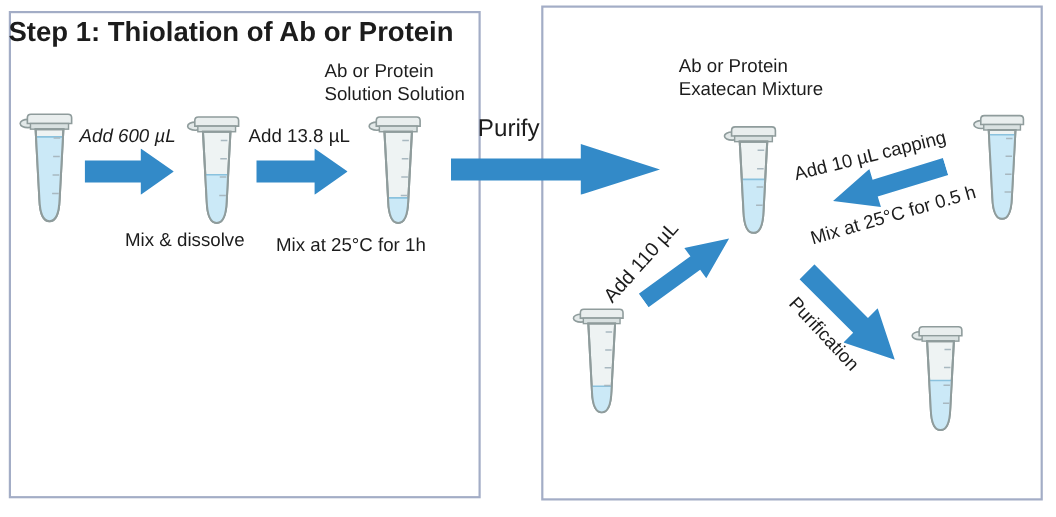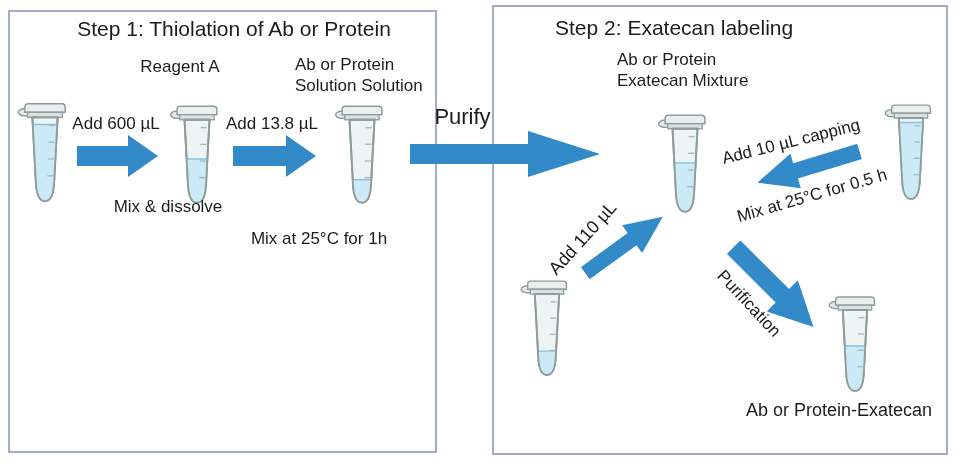--- a/index.html
+++ b/index.html
@@ -4,21 +4,21 @@
 <style>
   html,body{margin:0;padding:0;background:#fff;}
   .stage{
     position:relative;width:960px;height:470px;background:#ffffff;
     font-family:"Liberation Sans",sans-serif;color:#1c1c1c;overflow:hidden;
     --arrow:#338ac8;--border:#a3adc6;
   }
   .box{position:absolute;border:2px solid var(--border);background:#fff;box-sizing:border-box;}
   .lbl{position:absolute;font-size:17px;line-height:21px;white-space:pre-line;}
   .ctr{text-align:center;}
-  .title{font-weight:normal;font-size:21px;line-height:22px;white-space:nowrap;padding-left:24px;}
+  .title{font-weight:bold;font-size:25px;line-height:22px;white-space:nowrap;}
   .tube{position:absolute;}
   .tube svg{display:block;}
   .arrow{position:absolute;}
   .rot{transform-origin:50% 50%;}
   .nw{white-space:nowrap;}
 </style>
 </head>
 <body>
 
 <div class="stage" style="--arrow: #338ac8; --border: #a3adc6;">
@@ -46,26 +46,25 @@
     <path d="M17.5 23.5 L21.2 92 C21.8 107 26 113 31 113 C36 113 40.2 107 40.8 92 L44.5 23.5 Z" fill="none" stroke="#8f9c9c" stroke-width="2"></path>
     <g stroke="#a8b8c0" stroke-width="1.5">
       <line x1="35" y1="32" x2="41.5" y2="32"></line>
       <line x1="34.5" y1="50" x2="41" y2="50"></line>
       <line x1="34" y1="68" x2="40.5" y2="68"></line>
       <line x1="33.5" y1="86" x2="40" y2="86"></line>
     </g>
   </svg>
     </div>
 
-  <div class="lbl ctr nw" style="left:61px;top:113px;width:110px;">Add 600 µL</div>
+  <div class="lbl ctr nw" style="left:61px;top:113px;width:110px;font-style:italic;">Add 600 µL</div>
   <div class="arrow" style="left:77px;top:135px;width:81px;height:42px;"><svg viewBox="0 0 81 42" width="100%" height="100%" preserveAspectRatio="none">
     <polygon points="0,11 51,11 51,0 81,21 51,42 51,31 0,31" fill="#338ac8"></polygon>
   </svg></div>
 
-  <div class="lbl ctr nw" style="left:130px;top:56px;width:100px;">Reagent A</div>
   <div class="tube" style="left:168px;top:98px;width:58px;height:113px;">
       <svg viewBox="0 0 62 122" width="100%" height="100%">
     <defs>
           <clipPath id="tc1">
             <path d="M17.5 23.5 L21.2 92 C21.8 107 26 113 31 113 C36 113 40.2 107 40.8 92 L44.5 23.5 Z"></path>
           </clipPath>
         </defs>
     <ellipse cx="10" cy="18" rx="7.5" ry="4" fill="#e3e9e9" stroke="#8f9c9c" stroke-width="1.6"></ellipse>
     <path d="M13 9 H49 Q52.5 9 52.5 12.5 V18 H9.5 V12.5 Q9.5 9 13 9 Z" fill="#e9eeee" stroke="#8f9c9c" stroke-width="1.6"></path>
     <rect x="12.5" y="18" width="37" height="5.5" fill="#d9e1e1" stroke="#8f9c9c" stroke-width="1.4"></rect>
@@ -76,21 +75,21 @@
     </g>
     <path d="M17.5 23.5 L21.2 92 C21.8 107 26 113 31 113 C36 113 40.2 107 40.8 92 L44.5 23.5 Z" fill="none" stroke="#8f9c9c" stroke-width="2"></path>
     <g stroke="#a8b8c0" stroke-width="1.5">
       <line x1="35" y1="32" x2="41.5" y2="32"></line>
       <line x1="34.5" y1="50" x2="41" y2="50"></line>
       <line x1="34" y1="68" x2="40.5" y2="68"></line>
       <line x1="33.5" y1="86" x2="40" y2="86"></line>
     </g>
   </svg>
     </div>
-  <div class="lbl ctr nw" style="left:103px;top:196px;width:130px;">Mix &amp; dissolve</div>
+  <div class="lbl ctr nw" style="left:103px;top:208px;width:130px;">Mix &amp; dissolve</div>
 
   <div class="lbl ctr nw" style="left:217px;top:113px;width:110px;">Add 13.8 µL</div>
   <div class="arrow" style="left:233px;top:135px;width:83px;height:42px;"><svg viewBox="0 0 83 42" width="100%" height="100%" preserveAspectRatio="none">
     <polygon points="0,11 53,11 53,0 83,21 53,42 53,31 0,31" fill="#338ac8"></polygon>
   </svg></div>
 
   <div class="lbl" style="left:295px;top:54px;width:150px;">Ab or Protein Solution Solution</div>
   <div class="tube" style="left:333px;top:98px;width:58px;height:113px;">
       <svg viewBox="0 0 62 122" width="100%" height="100%">
     <defs>
@@ -108,28 +107,27 @@
     </g>
     <path d="M17.5 23.5 L21.2 92 C21.8 107 26 113 31 113 C36 113 40.2 107 40.8 92 L44.5 23.5 Z" fill="none" stroke="#8f9c9c" stroke-width="2"></path>
     <g stroke="#a8b8c0" stroke-width="1.5">
       <line x1="35" y1="32" x2="41.5" y2="32"></line>
       <line x1="34.5" y1="50" x2="41" y2="50"></line>
       <line x1="34" y1="68" x2="40.5" y2="68"></line>
       <line x1="33.5" y1="86" x2="40" y2="86"></line>
     </g>
   </svg>
     </div>
-  <div class="lbl ctr nw" style="left:239px;top:212px;width:160px;margin-top:16px;">Mix at 25°C for 1h</div>
+  <div class="lbl ctr nw" style="left:239px;top:212px;width:160px;">Mix at 25°C for 1h</div>
 
   <div class="lbl ctr nw" style="left:420px;top:106px;width:85px;font-size:22px;">Purify</div>
   <div class="arrow" style="left:410px;top:131px;width:190px;height:46px;"><svg viewBox="0 0 190 46" width="100%" height="100%" preserveAspectRatio="none">
     <polygon points="0,13 118,13 118,0 190,23 118,46 118,33 0,33" fill="#338ac8"></polygon>
   </svg></div>
 
-  <div class="lbl title" style="left:531px;top:17px;">Step 2: Exatecan labeling</div>
 
   <div class="lbl" style="left:617px;top:49px;width:150px;">Ab or Protein Exatecan Mixture</div>
   <div class="tube" style="left:655px;top:107px;width:60px;height:113px;">
       <svg viewBox="0 0 62 122" width="100%" height="100%">
     <defs>
           <clipPath id="tc3">
             <path d="M17.5 23.5 L21.2 92 C21.8 107 26 113 31 113 C36 113 40.2 107 40.8 92 L44.5 23.5 Z"></path>
           </clipPath>
         </defs>
     <ellipse cx="10" cy="18" rx="7.5" ry="4" fill="#e3e9e9" stroke="#8f9c9c" stroke-width="1.6"></ellipse>
@@ -233,15 +231,14 @@
     </g>
     <path d="M17.5 23.5 L21.2 92 C21.8 107 26 113 31 113 C36 113 40.2 107 40.8 92 L44.5 23.5 Z" fill="none" stroke="#8f9c9c" stroke-width="2"></path>
     <g stroke="#a8b8c0" stroke-width="1.5">
       <line x1="35" y1="32" x2="41.5" y2="32"></line>
       <line x1="34.5" y1="50" x2="41" y2="50"></line>
       <line x1="34" y1="68" x2="40.5" y2="68"></line>
       <line x1="33.5" y1="86" x2="40" y2="86"></line>
     </g>
   </svg>
     </div>
-  <div class="lbl ctr nw" style="left:739px;top:400px;width:200px;font-size:18px;">Ab or Protein-Exatecan</div>
 
 </div>
 
 </body></html>

